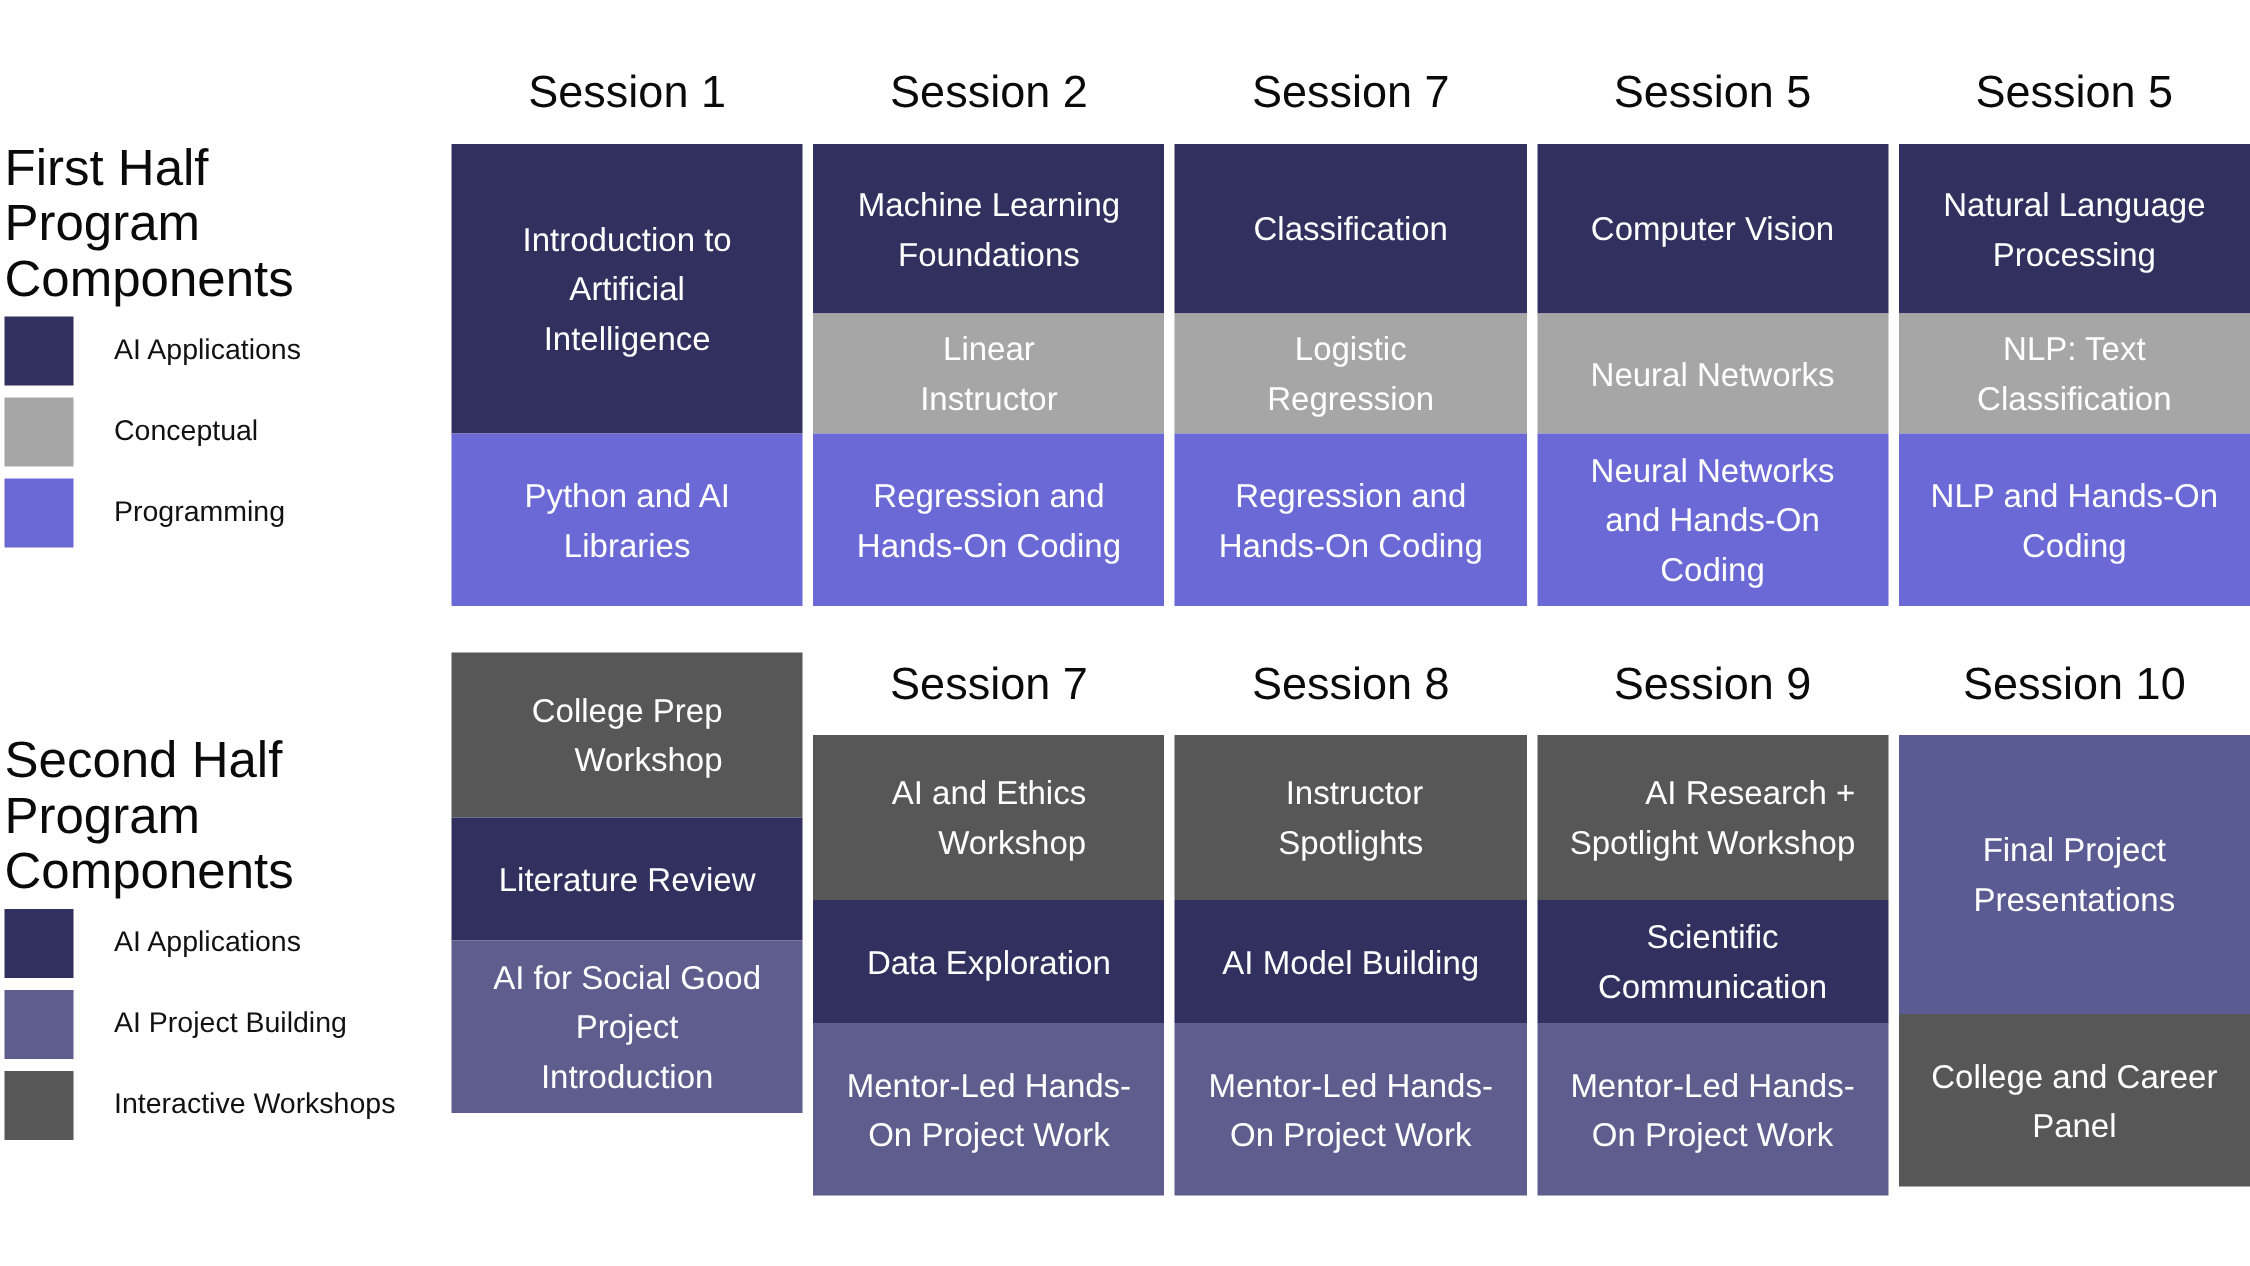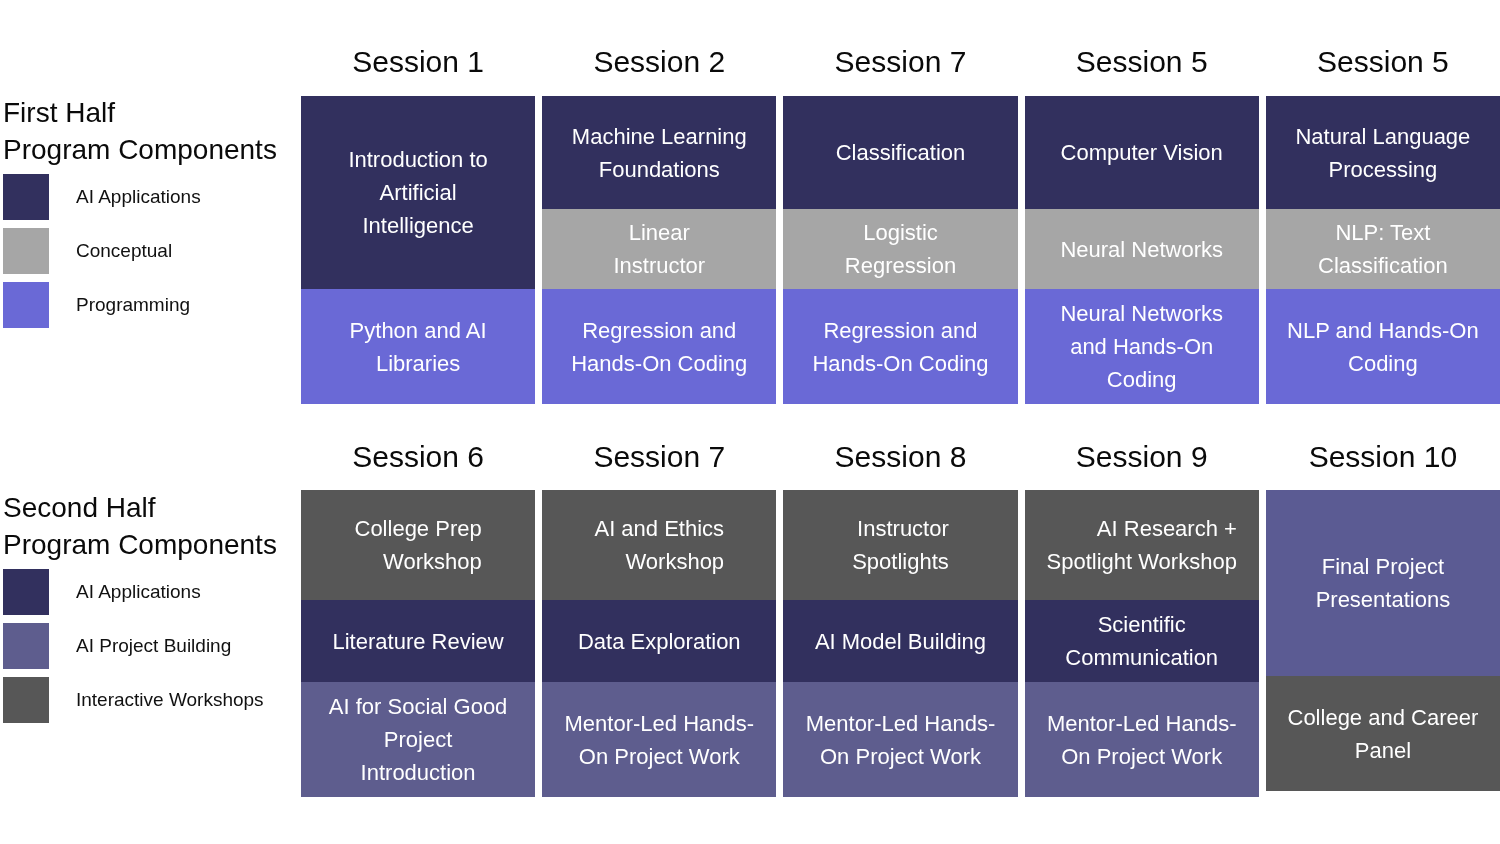--- a/index.html
+++ b/index.html
@@ -14,21 +14,21 @@
   }
   html,body{margin:0;padding:0;}
   body{
     width:1500px;height:844px;position:relative;background:#ffffff;
     font-family:"Liberation Sans", sans-serif;overflow:hidden;
   }
   
   .legend{position:absolute;left:3px;width:295px;}
   #legend-first{top:94px;}
   #legend-second{top:489px;}
-  .legend-title{font-size:28px;line-height:37px;color:var(--heading-text);}
+  .legend-title{font-size:34px;line-height:37px;color:var(--heading-text);}
   .legend-items{margin-top:6px;}
   .legend-item{display:flex;align-items:center;height:46px;margin-bottom:8px;}
   .swatch{width:46px;height:46px;flex:0 0 46px;}
   .legend-label{font-size:19px;color:#111;padding-left:15px;margin-left:12px;}
   .sw-ai-applications{background:var(--ai-applications);}
   .sw-conceptual{background:var(--conceptual);}
   .sw-programming{background:var(--programming);}
   .sw-ai-project-building{background:var(--ai-project-building);}
   .sw-interactive-workshops{background:var(--interactive-workshops);}
   
@@ -154,21 +154,20 @@
 Classification</div>
     <div class="cell r3 b-programming">NLP and Hands-On
 Coding</div>
   </div>
 
 </section>
 
 <section class="half" id="second-half">
 
   <div class="col">
-    <div class="col-header">Session 6</div>
     <div class="cell r1 b-interactive-workshops">College Prep
 Workshop</div>
     <div class="cell r2 b-ai-applications">Literature Review</div>
     <div class="cell r3 b-ai-project-building">AI for Social Good
 Project
 Introduction</div>
   </div>
 
   <div class="col">
     <div class="col-header">Session 7</div>

